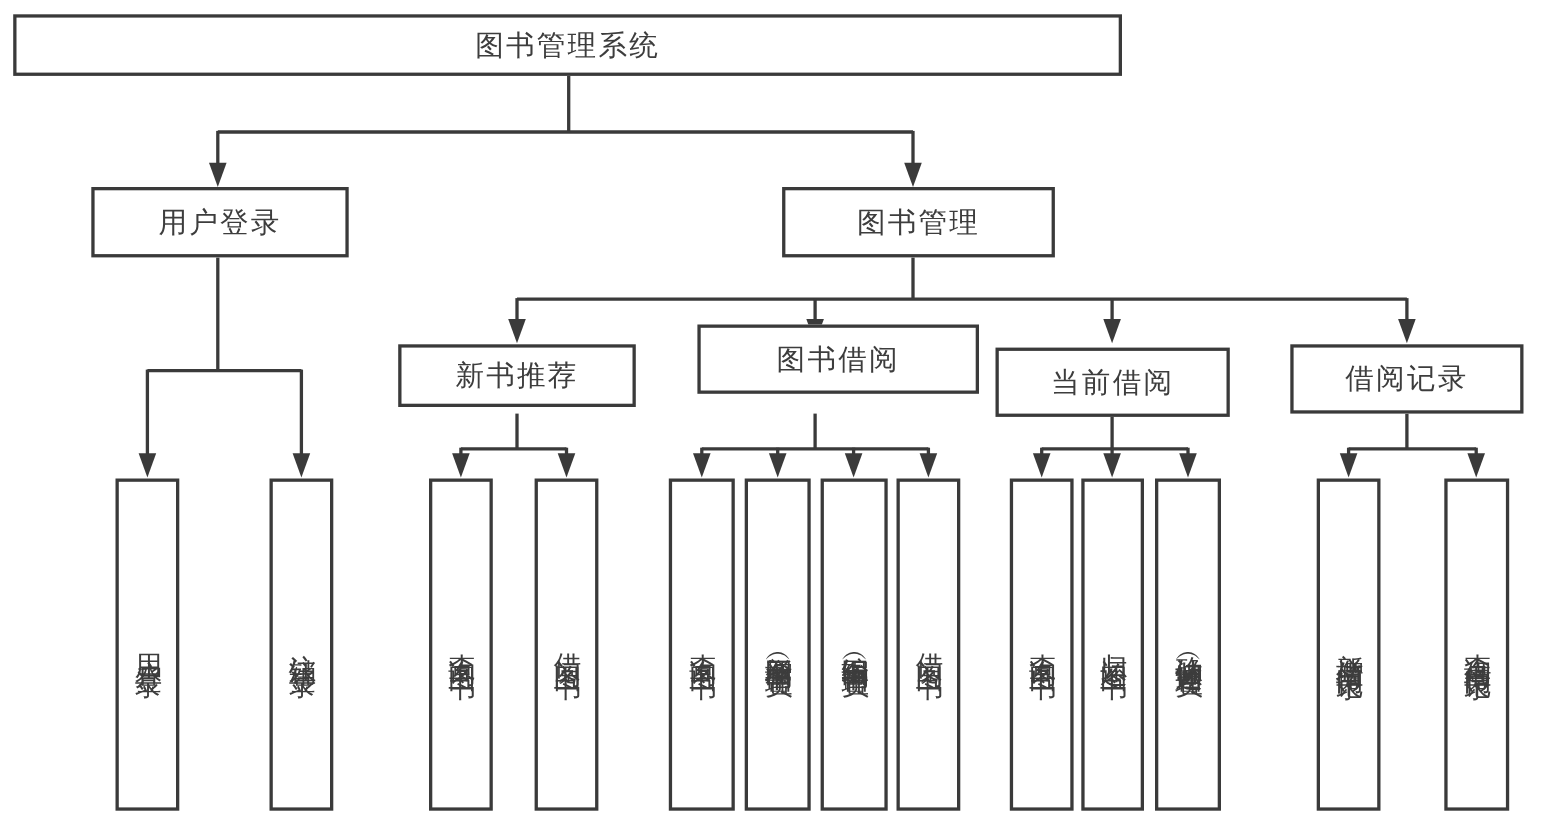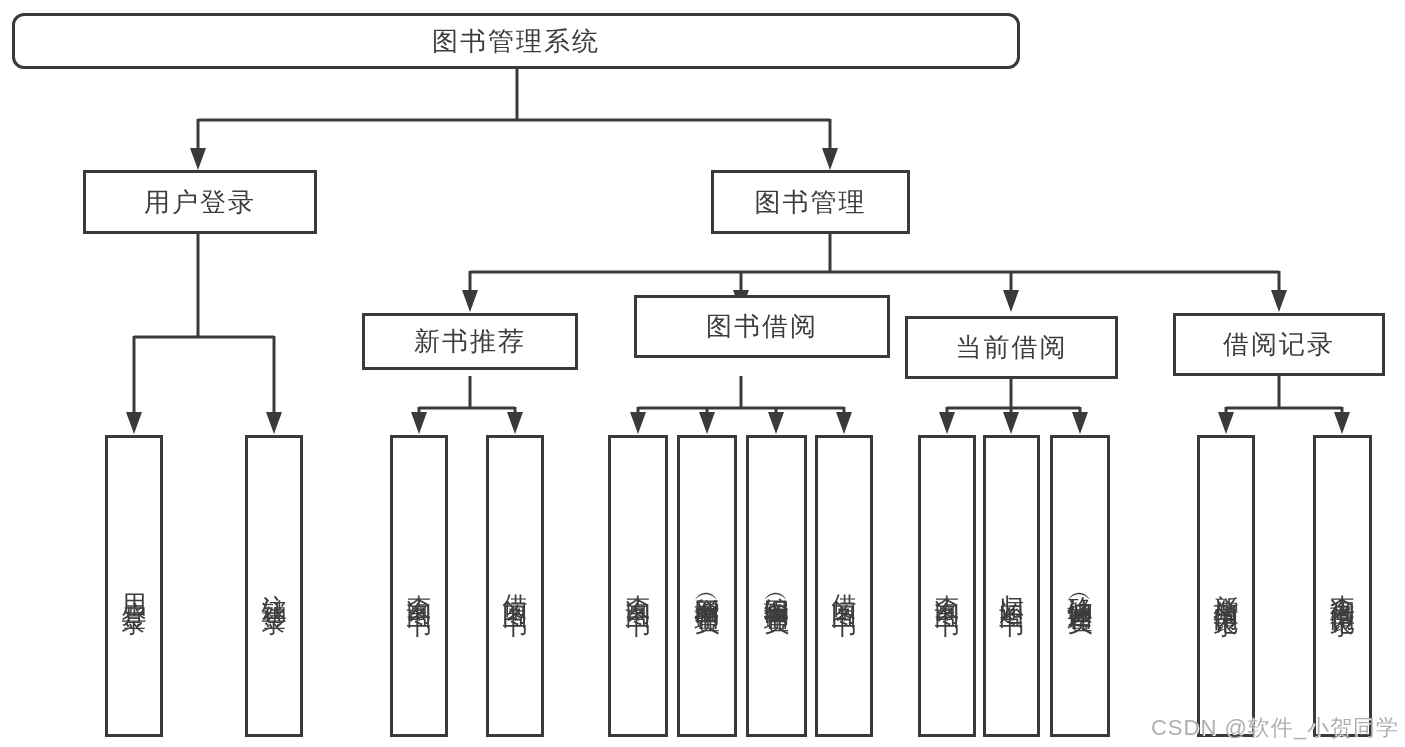--- a/index.html
+++ b/index.html
@@ -85,24 +85,24 @@
 
       <polygon points="939,412 955,412 947,434"></polygon>
       <polygon points="1003,412 1019,412 1011,434"></polygon>
       <polygon points="1072,412 1088,412 1080,434"></polygon>
 
       <polygon points="1218,412 1234,412 1226,434"></polygon>
       <polygon points="1334,412 1350,412 1342,434"></polygon>
     </g>
   </svg>
 
-  <div class="node hbox" style="left:12px;top:13px;width:1008px;height:56px;border-radius:12px;">图书管理系统</div>
+  <div class="node hbox" style="left:12px;top:13px;width:1008px;height:56px;">图书管理系统</div>
 
   <div class="node hbox" style="left:83px;top:170px;width:234px;height:64px;">用户登录</div>
-  <div class="node hbox" style="left:711px;top:170px;width:199px;height:64px;">图书管理</div>
+  <div class="node hbox" style="left:711px;top:170px;width:248px;height:64px;">图书管理</div>
 
   <div class="node hbox" style="left:362px;top:313px;width:216px;height:57px;">新书推荐</div>
   <div class="node hbox" style="left:634px;top:295px;width:256px;height:63px;">图书借阅</div>
   <div class="node hbox" style="left:905px;top:316px;width:213px;height:63px;">当前借阅</div>
   <div class="node hbox" style="left:1173px;top:313px;width:212px;height:63px;">借阅记录</div>
 
   <div class="node vbox" style="left:105px;top:435px;width:58px;height:302px;">用户登录</div>
   <div class="node vbox" style="left:245px;top:435px;width:58px;height:302px;">注销登录</div>
 
   <div class="node vbox" style="left:390px;top:435px;width:58px;height:302px;">查询图书</div>
@@ -113,14 +113,13 @@
   <div class="node vbox" style="left:746px;top:435px;width:61px;height:302px;letter-spacing:2px;">编辑图书（管理员）</div>
   <div class="node vbox" style="left:815px;top:435px;width:58px;height:302px;">借阅图书</div>
 
   <div class="node vbox" style="left:918px;top:435px;width:58px;height:302px;">查询图书</div>
   <div class="node vbox" style="left:983px;top:435px;width:57px;height:302px;">归还图书</div>
   <div class="node vbox" style="left:1050px;top:435px;width:60px;height:302px;letter-spacing:2px;">确认归还（管理员）</div>
 
   <div class="node vbox" style="left:1197px;top:435px;width:58px;height:302px;letter-spacing:4px;">新增借阅记录</div>
   <div class="node vbox" style="left:1313px;top:435px;width:59px;height:302px;letter-spacing:4px;">查询借阅记录</div>
 
-  <div class="watermark">CSDN @软件_小贺同学</div>
 </div>
 
 </body></html>

